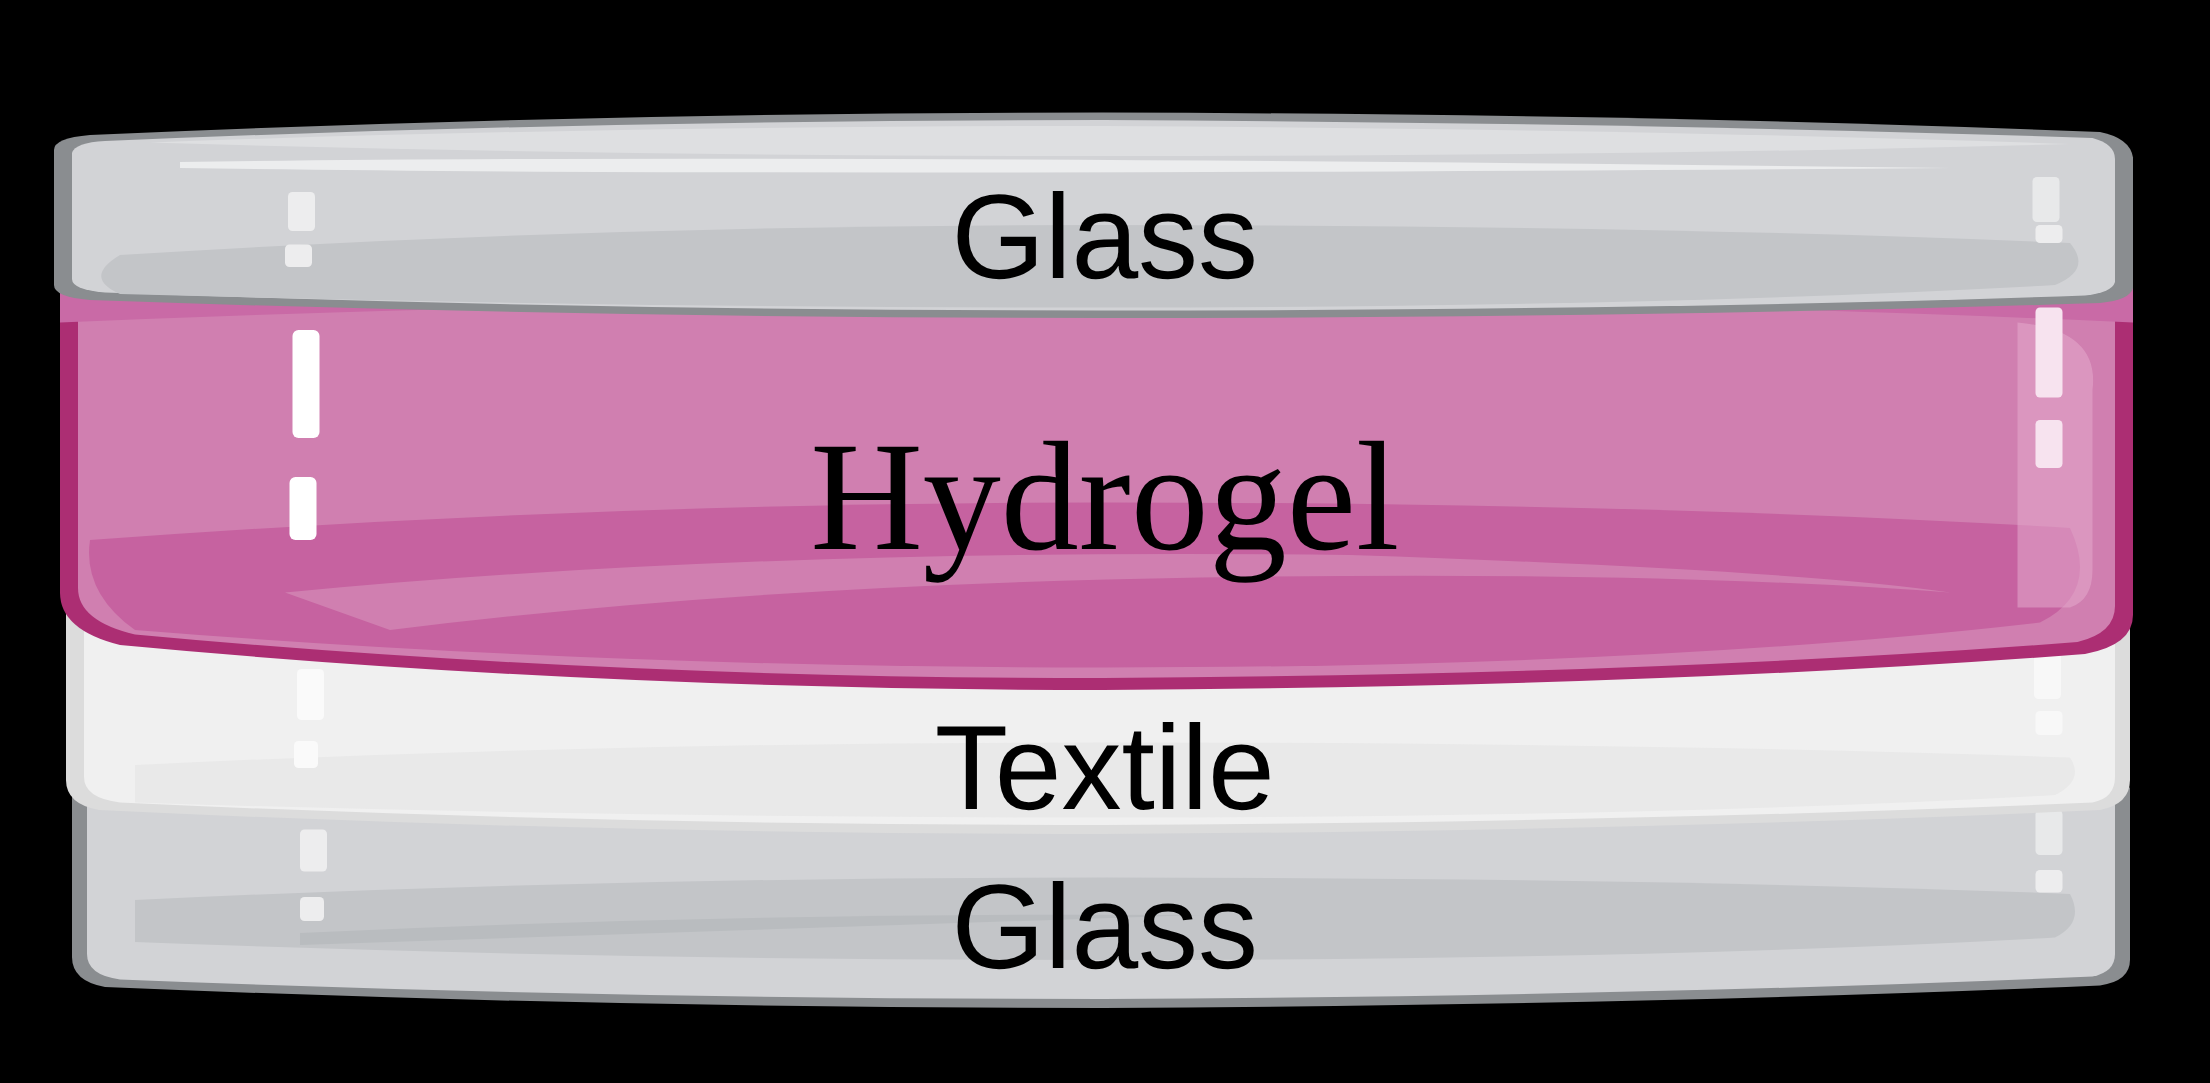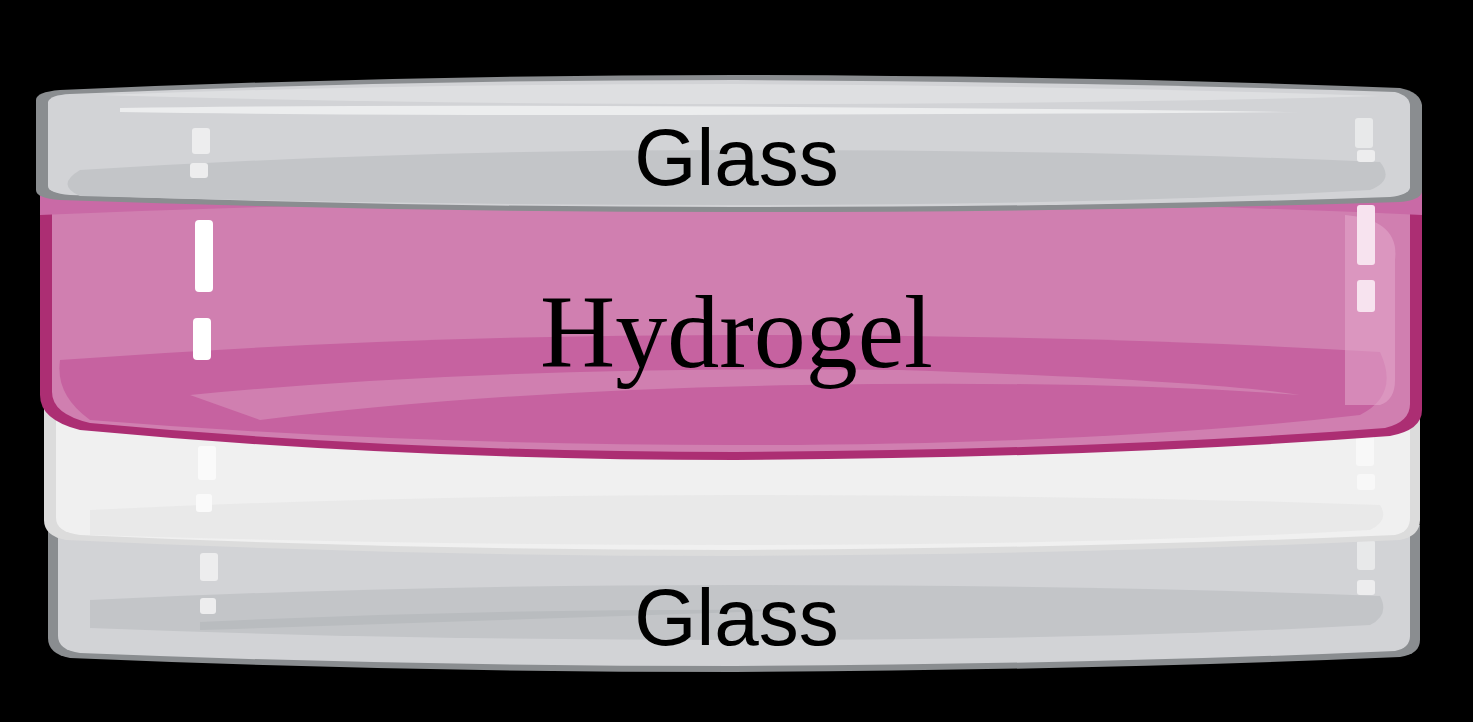--- a/index.html
+++ b/index.html
@@ -67,14 +67,15 @@
       <path d="M120,108 Q500,102 1300,112 Q500,118 120,112 Z" fill="#ecedee"></path>
       <rect x="192" y="128" width="18" height="26" rx="3" fill="#ededee"></rect>
       <rect x="190" y="163" width="18" height="15" rx="3" fill="#ededee"></rect>
       <rect x="1355" y="118" width="18" height="30" rx="3" fill="#e8e9ea"></rect>
       <rect x="1357" y="150" width="18" height="12" rx="3" fill="#ededee"></rect>
     </g>
   </svg>
 
   <div class="label lbl-glass-top">Glass</div>
   <div class="label lbl-hydrogel">Hydrogel</div>
+  <div class="label lbl-textile">Textile</div>
   <div class="label lbl-glass-bottom">Glass</div>
 </div>
 
 </body></html>

